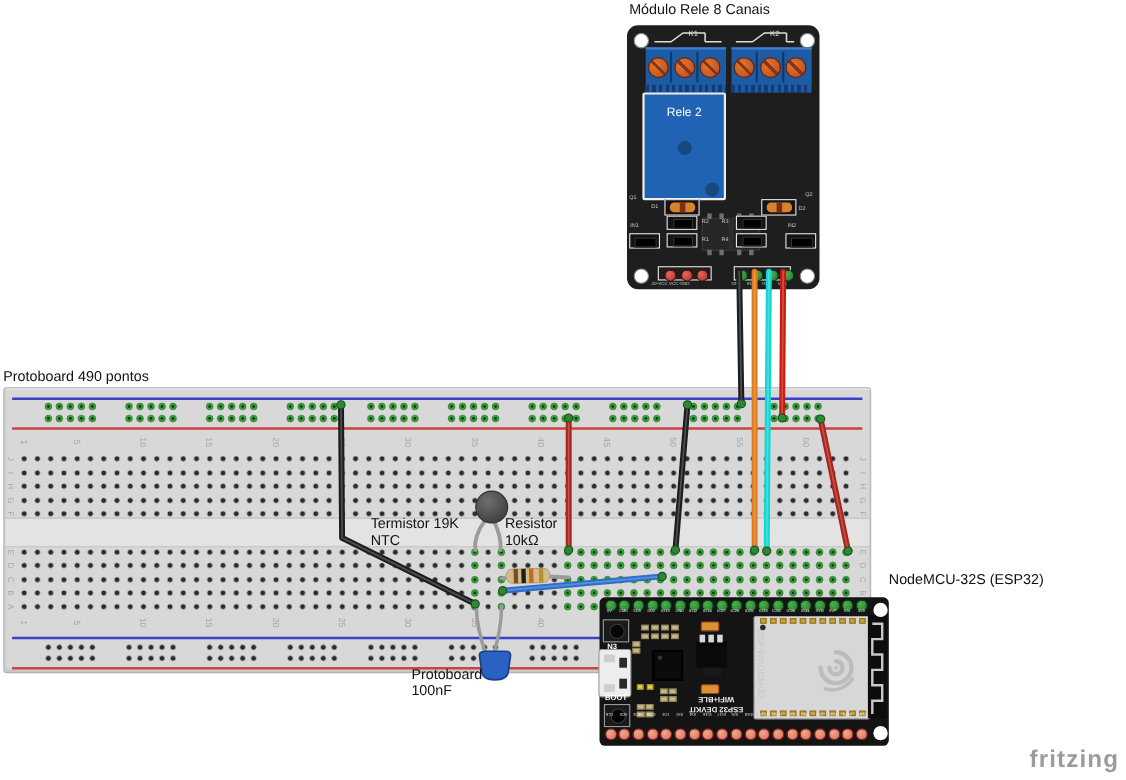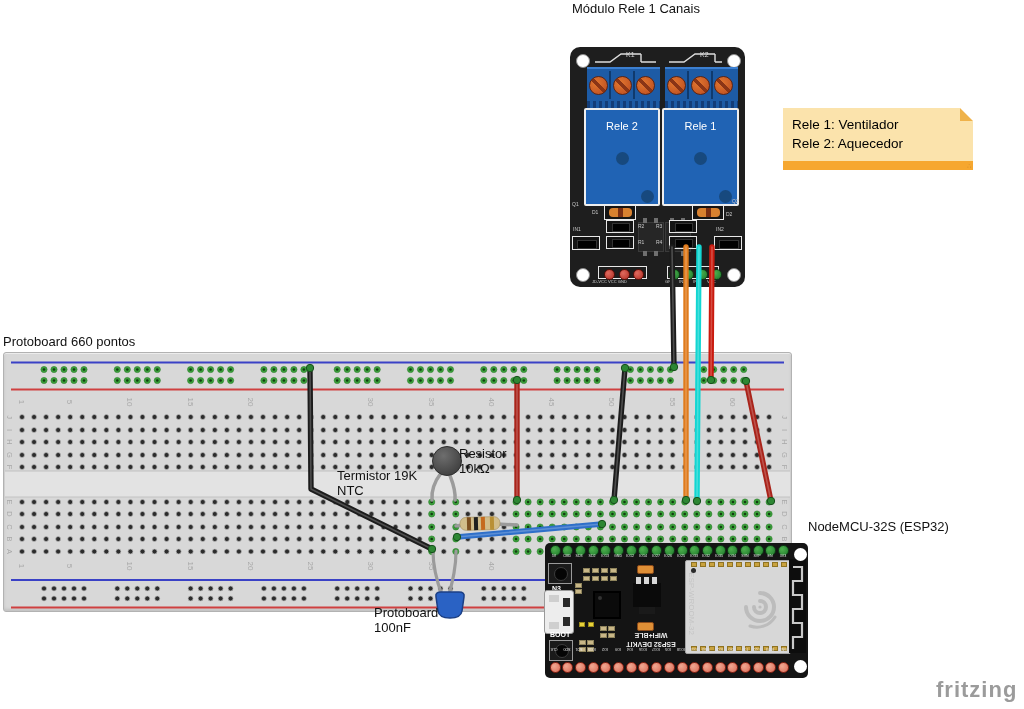--- a/index.html
+++ b/index.html
@@ -7,21 +7,21 @@
          font-family:"Liberation Sans",sans-serif;}
   .abs{position:absolute;}
   .label{position:absolute;font-size:13px;line-height:15px;color:#111;z-index:6;white-space:nowrap;}
   
   #breadboard{position:absolute;left:3px;top:352px;width:787px;height:258px;background:#d8d8d8;
               border:1px solid #b2b2b2;border-radius:3px;z-index:1;
               box-shadow:inset 0 1px 0 #ececec, inset 0 -2px 3px #c2c2c2;}
   
   .part{position:absolute;z-index:2;}
   
-  #relay{left:570px;top:23px;width:175px;height:240px;background:#1e1e1e;border-radius:10px;margin-top:24px;}
+  #relay{left:570px;top:23px;width:175px;height:240px;background:#1e1e1e;border-radius:10px;}
   .hole{position:absolute;width:12px;height:12px;border-radius:50%;background:#fff;border:1px solid #8a8a8a;}
   .tblock{position:absolute;width:73px;height:39px;background:#1d5ba5;border-top:2px solid #3c7fd0;}
   .tser{position:absolute;left:0;bottom:0;width:100%;height:7px;
         background:repeating-linear-gradient(90deg,#133d78 0 3px,#1d5ba5 3px 6px);}
   .screw{position:absolute;top:7px;width:17px;height:17px;border-radius:50%;
          background:linear-gradient(45deg,rgba(0,0,0,0) 44%,#8a3516 44% 56%,rgba(0,0,0,0) 56%),
                     radial-gradient(circle at 35% 35%,#e2772f,#b84a20);
          border:1px solid #5f2410;}
   .tsep{position:absolute;top:2px;width:2px;height:28px;background:#0f3a6e;}
   .relaybox{position:absolute;top:61px;width:76px;height:98px;background:#2063b4;border:2px solid #eeeeee;
@@ -1214,25 +1214,20 @@
       <div class="tsep" style="left:22px;"></div>
       <div class="tsep" style="left:46px;"></div>
       <div class="tser"></div>
     </div>
 
     <div class="relaybox" style="left:14px;">
       <div class="rl">Rele 2</div>
       <div class="rdot" style="left:30px;top:42px;"></div>
       <div class="rdot" style="left:55px;top:80px;"></div>
     </div>
-    <div class="relaybox" style="left:92px;width:77px;">
-      <div class="rl">Rele 1</div>
-      <div class="rdot" style="left:30px;top:42px;"></div>
-      <div class="rdot" style="left:55px;top:80px;"></div>
-    </div>
 
     <div class="silk" style="left:2px;top:154px;">Q1</div>
     <div class="silk" style="left:162px;top:151px;">Q2</div>
     <div class="silk" style="left:22px;top:162px;">D1</div>
     <div class="silk" style="left:156px;top:164px;">D2</div>
     <div class="wbox" style="left:34px;top:158px;width:32px;height:15px;">
       <div class="diodebody"></div>
         <div class="diodeband"></div>
     </div>
     <div class="wbox" style="left:122px;top:158px;width:32px;height:15px;">
@@ -1530,40 +1525,31 @@
         <circle cx="686" cy="500" r="3.7" fill="#2d8733" stroke="#174f1c" stroke-width="1"></circle>
         <circle cx="697" cy="501" r="3.7" fill="#2d8733" stroke="#174f1c" stroke-width="1"></circle>
         <circle cx="711" cy="380" r="3.7" fill="#2d8733" stroke="#174f1c" stroke-width="1"></circle>
         <circle cx="746" cy="381" r="3.7" fill="#2d8733" stroke="#174f1c" stroke-width="1"></circle>
         <circle cx="771" cy="501" r="3.7" fill="#2d8733" stroke="#174f1c" stroke-width="1"></circle>
         <circle cx="457" cy="537" r="3.7" fill="#2d8733" stroke="#174f1c" stroke-width="1"></circle>
         <circle cx="602" cy="524" r="3.7" fill="#2d8733" stroke="#174f1c" stroke-width="1"></circle>
       </g>
   </svg>
 
-  <div class="label" style="left:572px;top:1px;">Módulo Rele 1 Canais</div>
-  <div class="label" style="left:3px;top:334px;">Protoboard 660 pontos</div>
+  <div class="label" style="left:572px;top:1px;">Módulo Rele 8 Canais</div>
+  <div class="label" style="left:3px;top:334px;">Protoboard 490 pontos</div>
   <div class="label" style="left:808px;top:519px;">NodeMCU-32S (ESP32)</div>
   <div class="label" style="left:337px;top:468px;">
     <div>Termistor 19K</div>
       <div>NTC</div>
   </div>
-  <div class="label" style="left:459px;top:446px;">
+  <div class="label" style="left:459px;top:468px;">
     <div>Resistor</div>
       <div>10kΩ</div>
   </div>
   <div class="label" style="left:374px;top:605px;">
     <div>Protoboard</div>
       <div>100nF</div>
   </div>
   <div id="watermark">fritzing</div>
 
-  <div id="note" class="part">
-    <div class="bar"></div>
-    <div class="fold"></div>
-    <div class="txt">
-      <div>Rele 1: Ventilador</div>
-      <div>Rele 2: Aquecedor</div>
-    </div>
-    <div class="grip">∴</div>
-  </div>
 
 </div>
 
 </body></html>

